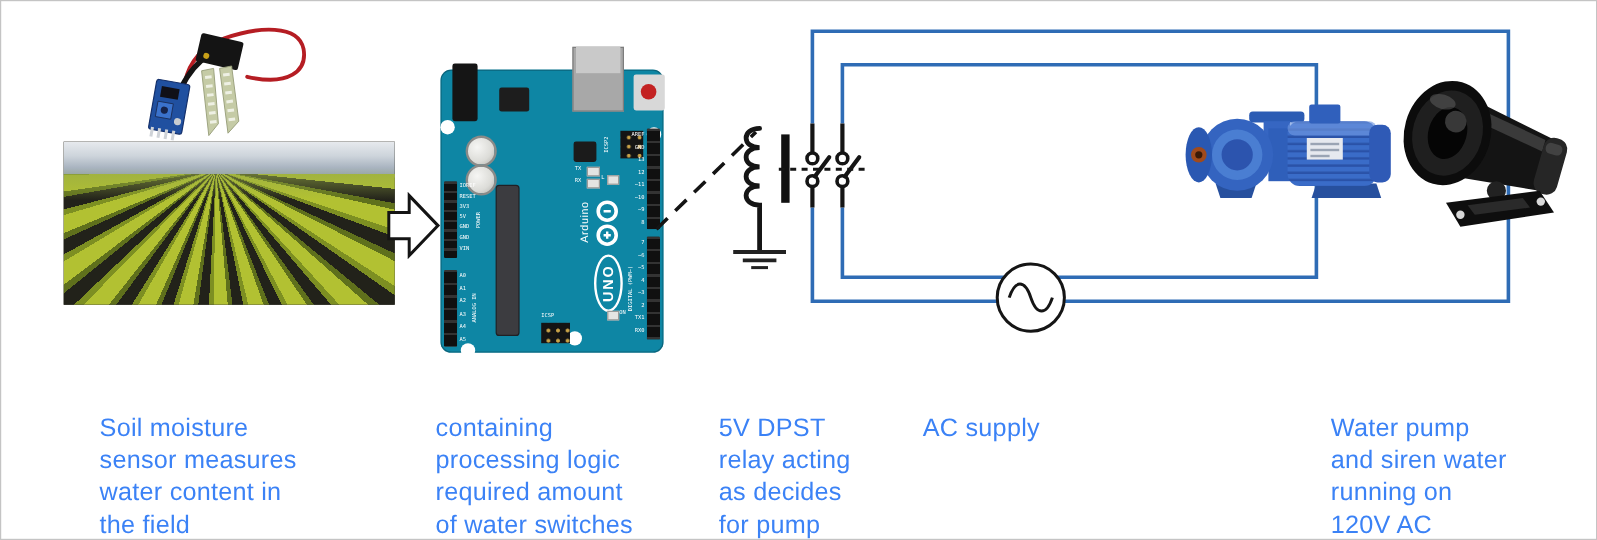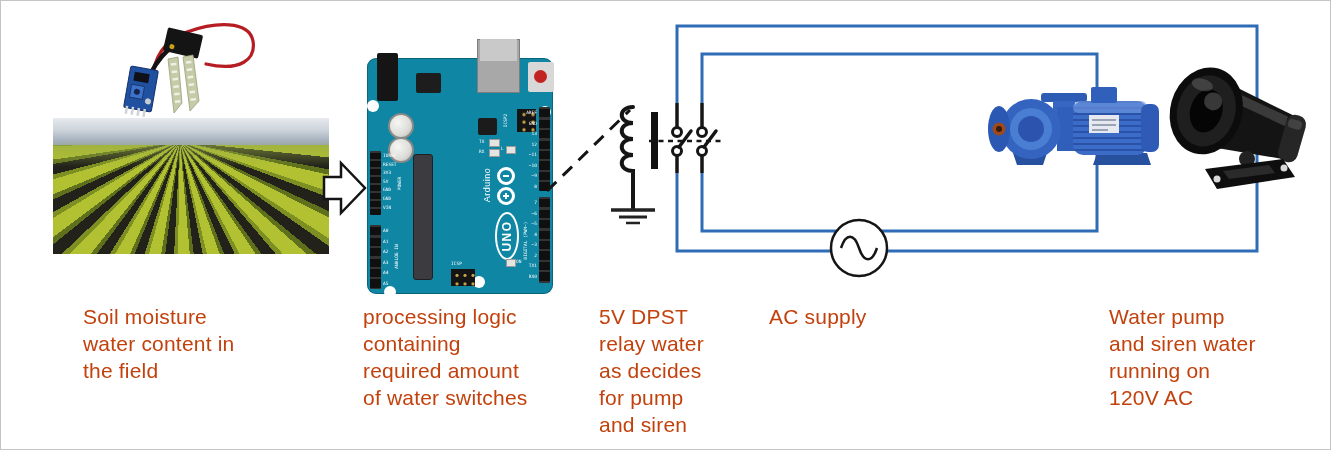--- a/index.html
+++ b/index.html
@@ -1,21 +1,21 @@
 <!DOCTYPE html>
 <html><head>
 <meta charset="utf-8">
 <style>
   html,body{margin:0;padding:0;background:#fff;}
   .canvas{position:relative;width:1331px;height:450px;background:#fff;overflow:hidden;
           border:1px solid #c4c4c4;box-sizing:border-box;
           font-family:"Liberation Sans",sans-serif;}
   .abs{position:absolute;}
   
-  .cap{position:absolute;font:21px/27px "Liberation Sans",sans-serif;color:#c2410c;letter-spacing:.2px;}
+  .cap{position:absolute;font:21px/27px "Liberation Sans",sans-serif;color:#3b82f6;letter-spacing:.2px;margin-top:40px;}
   
   .field{position:absolute;left:52px;top:117px;width:276px;height:136px;overflow:hidden;background:#23231a;}
   .sky{position:absolute;left:0;top:0;width:100%;height:30px;
        background:linear-gradient(180deg,#e7eaee 0%,#cdd4db 40%,#a9b4c0 72%,#93a297 100%);}
   .crops{position:absolute;left:0;top:27px;width:100%;height:109px;
        background:
         linear-gradient(180deg,rgba(150,170,70,.6),rgba(0,0,0,0) 20%),
         repeating-conic-gradient(from 96deg at 46% -3%, #22221a 0deg 4.5deg, #5f701c 4.5deg 6.5deg, #b2c132 6.5deg 12.5deg, #7d8f22 12.5deg 14.5deg);}
   
   .board{position:absolute;left:366px;top:57px;width:186px;height:236px;background:#0e86a4;border-radius:9px;
@@ -121,32 +121,33 @@
     <div class="abs vlabel" style="left:140px;top:180px;">DIGITAL (PWM~)</div>
 
     <div class="abs goldpins" style="left:84px;top:211px;width:24px;height:17px;background-size:8px 8.5px;background-position:2px 2.2px;"></div>
     <div class="abs plabel" style="left:84px;top:203px;line-height:6px;">ICSP</div>
     <div class="abs led" style="left:139px;top:201px;width:8px;height:6px;"></div>
     <div class="abs plabel" style="left:149px;top:201px;line-height:6px;">ON</div>
   </div>
 
   <div class="cap" style="left:82px;top:302px;">
     <div>Soil moisture</div>
+    <div>sensor measures</div>
     <div>water content in</div>
     <div>the field</div>
   </div>
   <div class="cap" style="left:362px;top:302px;">
+    <div>containing</div>
     <div>processing logic</div>
-    <div>containing</div>
     <div>required amount</div>
     <div>of water switches</div>
   </div>
   <div class="cap" style="left:598px;top:302px;">
     <div>5V DPST</div>
-    <div>relay water</div>
+    <div>relay acting</div>
     <div>as decides</div>
     <div>for pump</div>
     <div>and siren</div>
   </div>
   <div class="cap" style="left:768px;top:302px;">
     <div>AC supply</div>
   </div>
   <div class="cap" style="left:1108px;top:302px;">
     <div>Water pump</div>
     <div>and siren water</div>

